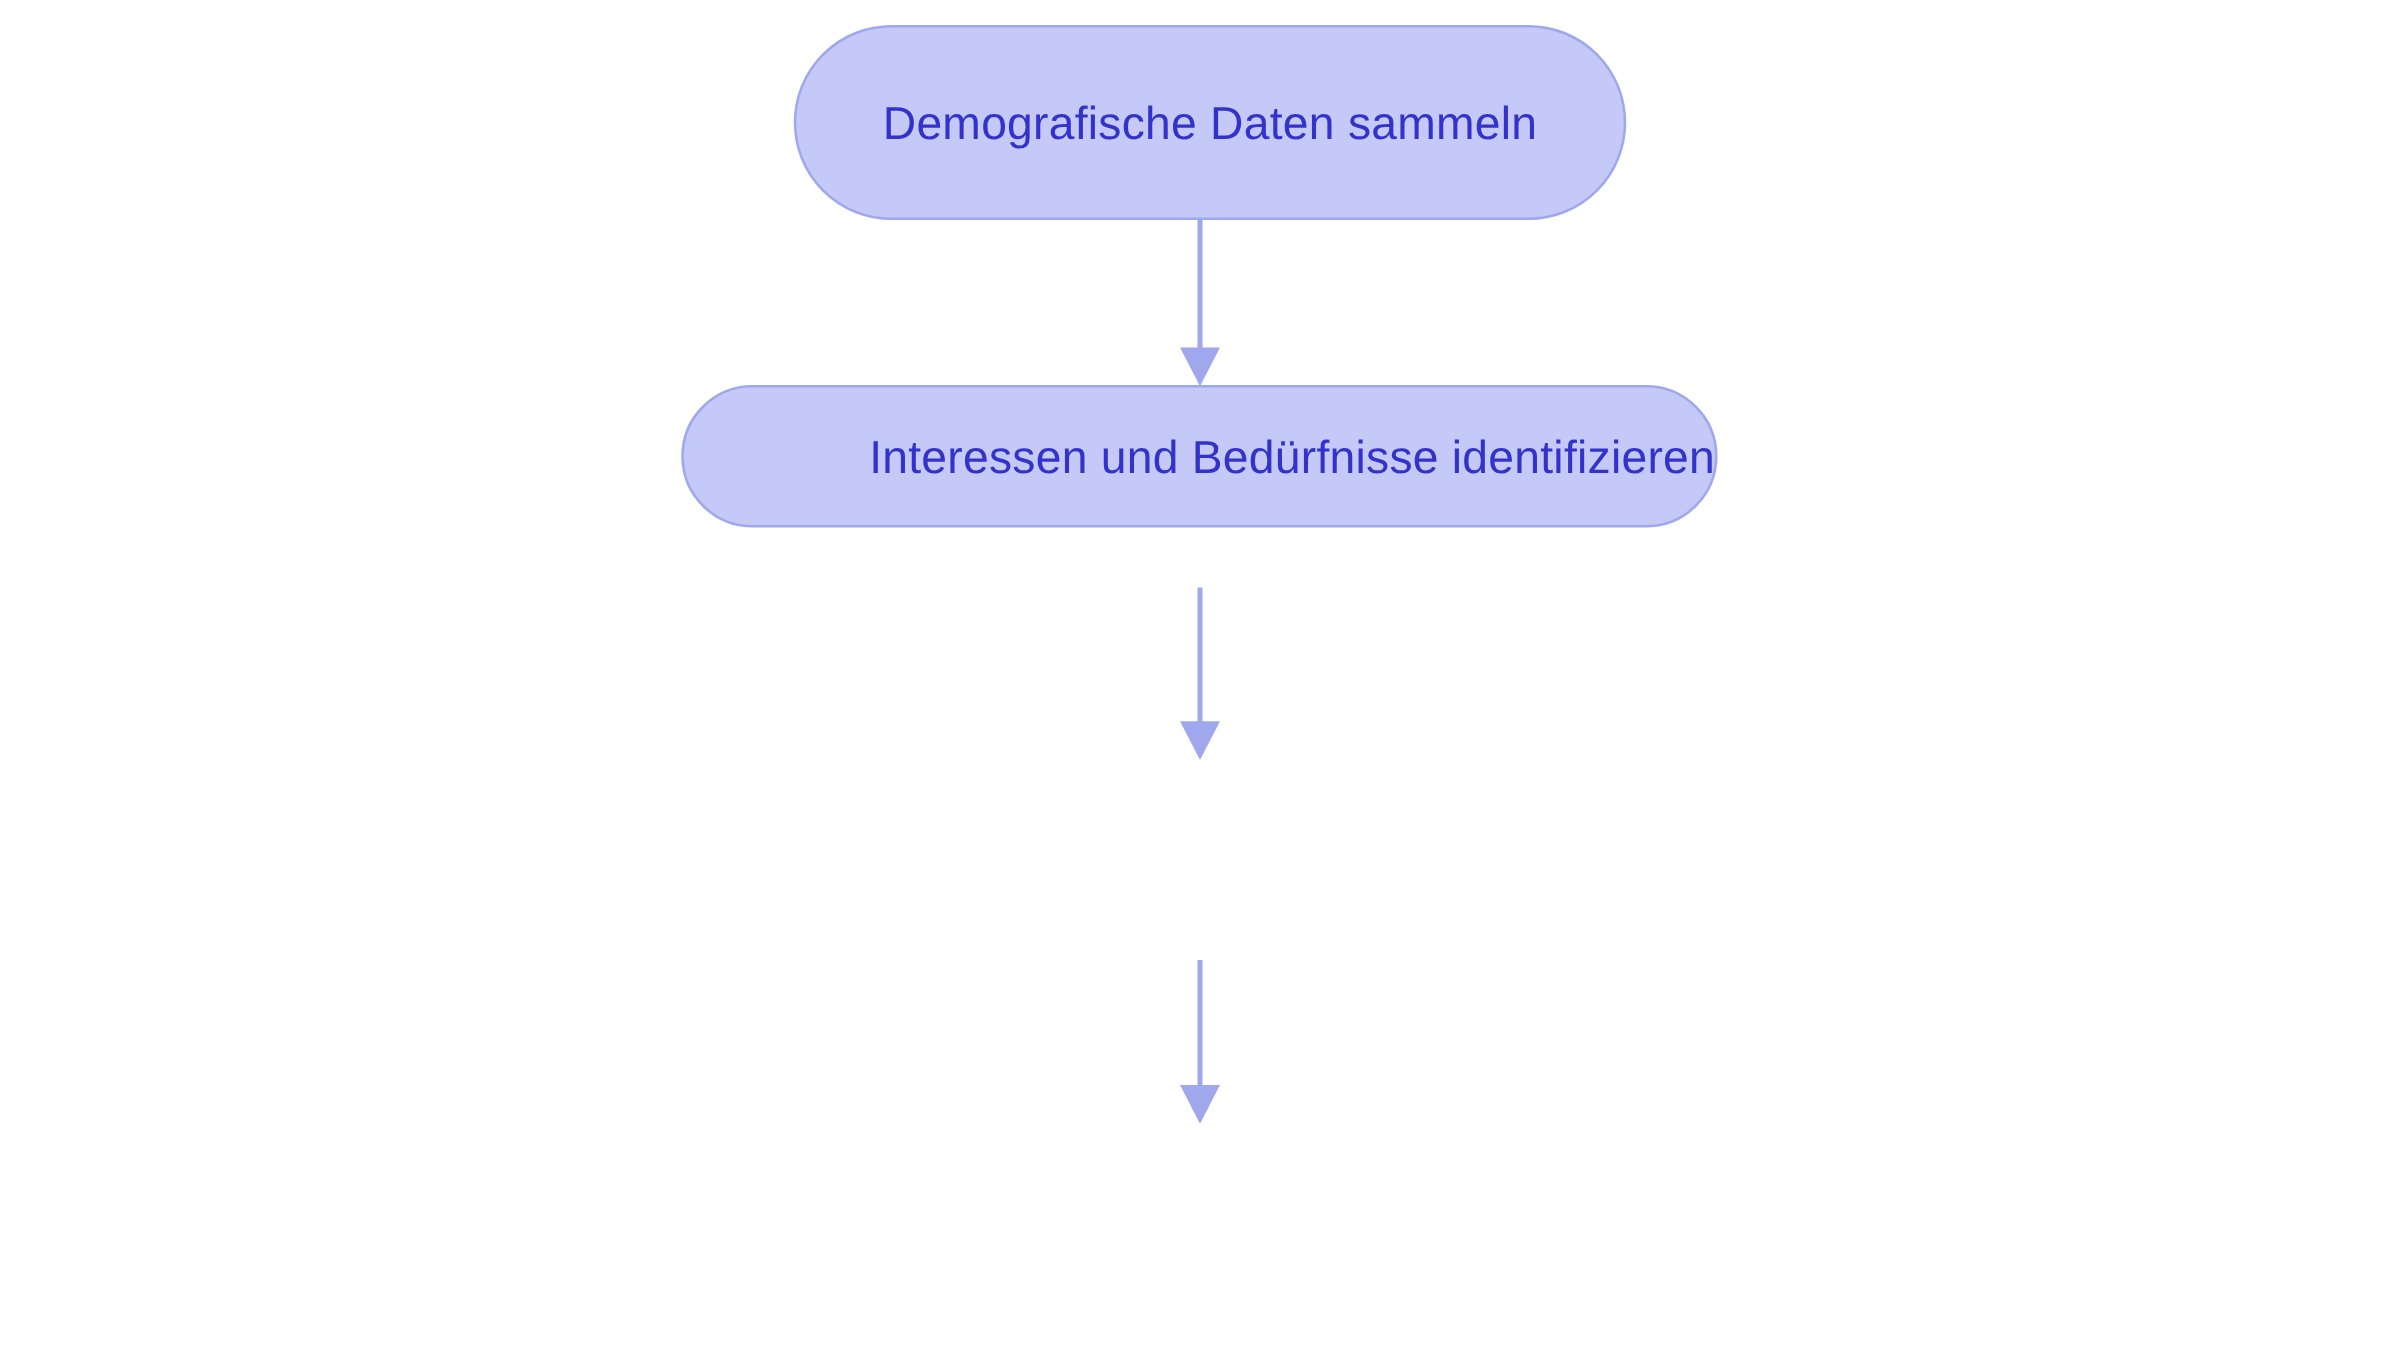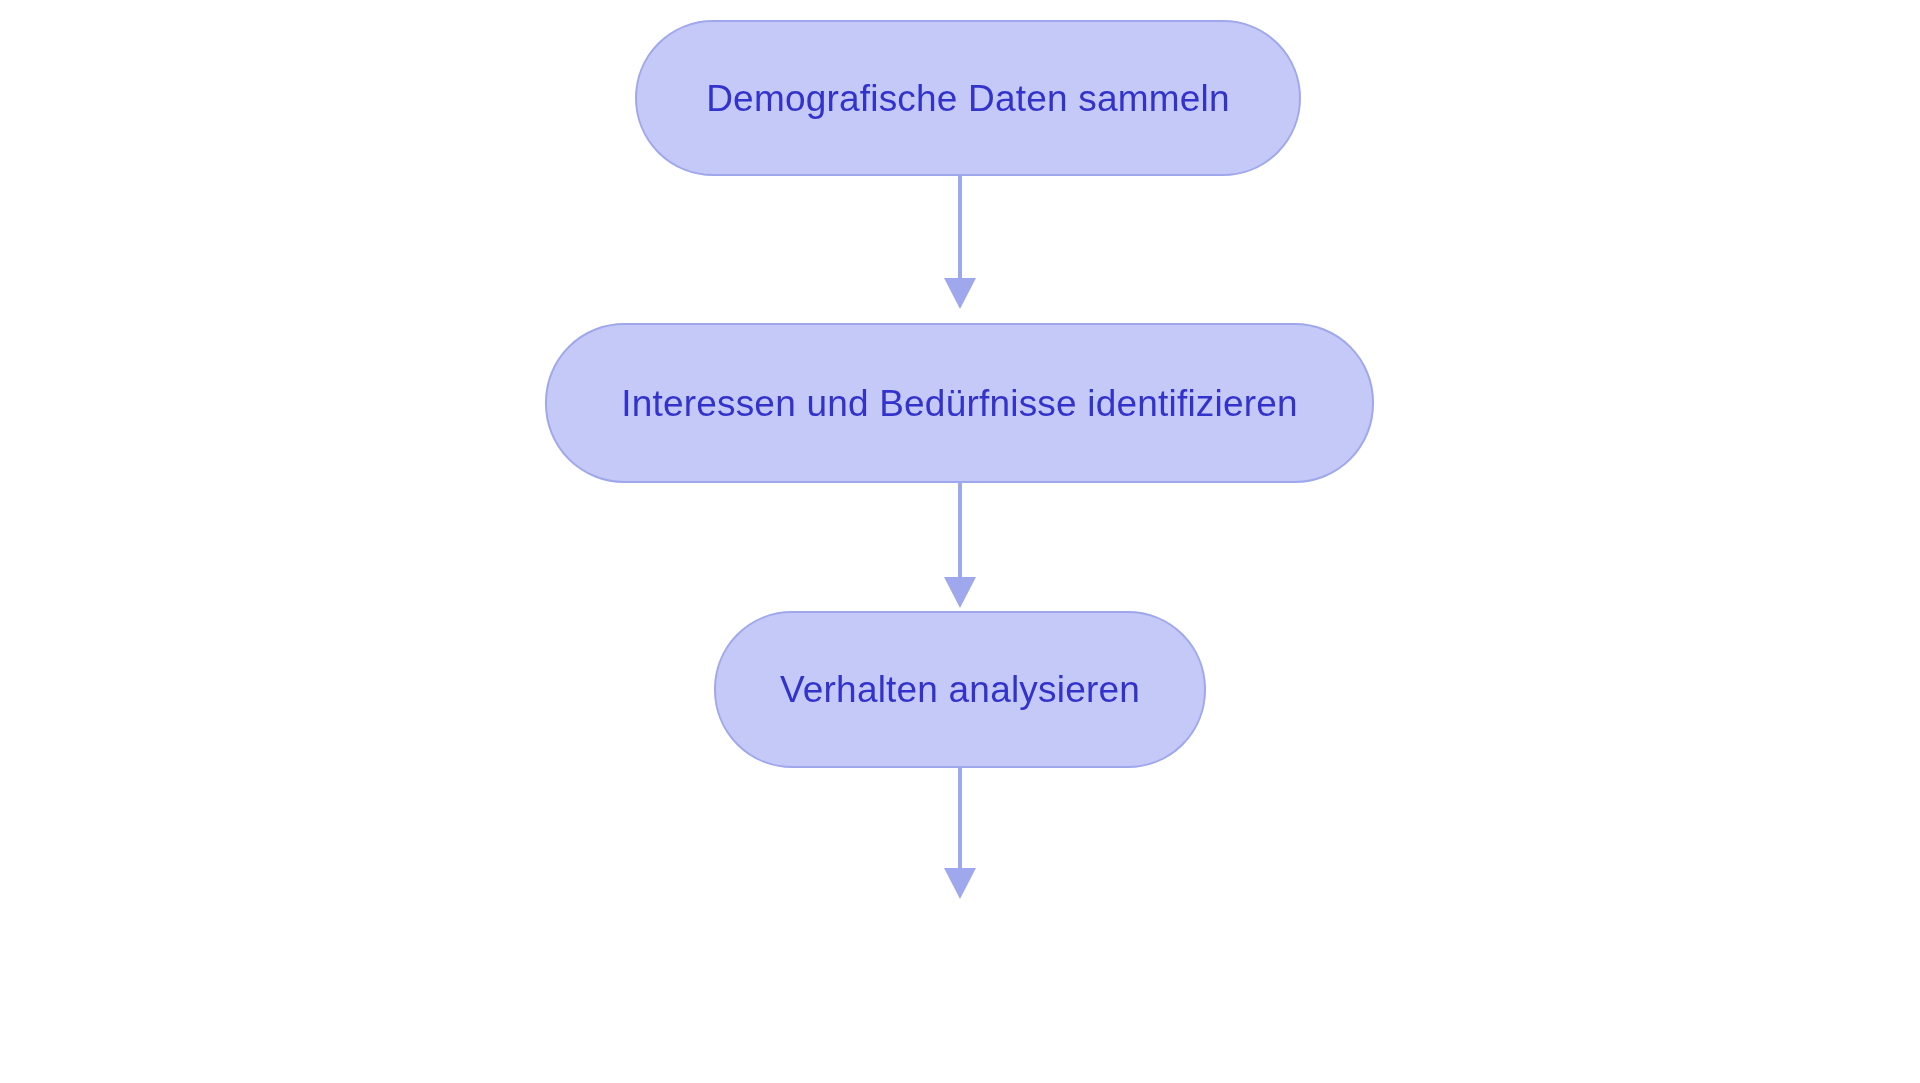--- a/index.html
+++ b/index.html
@@ -47,25 +47,26 @@
   #node-1 {
     left: 635px;
     top: 20px;
     width: 666px;
     height: 156px;
     border-radius: 78px;
     font-size: 37px;
   }
   #node-2 {
     left: 545px;
-    top: 323px;
+    top: 308px;
     width: 829px;
-    height: 160px;
+    height: 114px;
     border-radius: 79px;
     font-size: 37px;
+    justify-content: flex-end;
   }
   #node-3 {
     left: 714px;
     top: 611px;
     width: 492px;
     height: 157px;
     border-radius: 78px;
     font-size: 37px;
   }
   #node-4 {
@@ -121,18 +122,15 @@
   </svg>
 
   <div class="node" id="node-1">
     <span class="node-label">Demografische Daten sammeln</span>
   </div>
 
   <div class="node" id="node-2">
     <span class="node-label">Interessen und Bedürfnisse identifizieren</span>
   </div>
 
-  <div class="node" id="node-3">
-    <span class="node-label">Verhalten analysieren</span>
-  </div>
 
 
 </div>
 
 </body></html>

